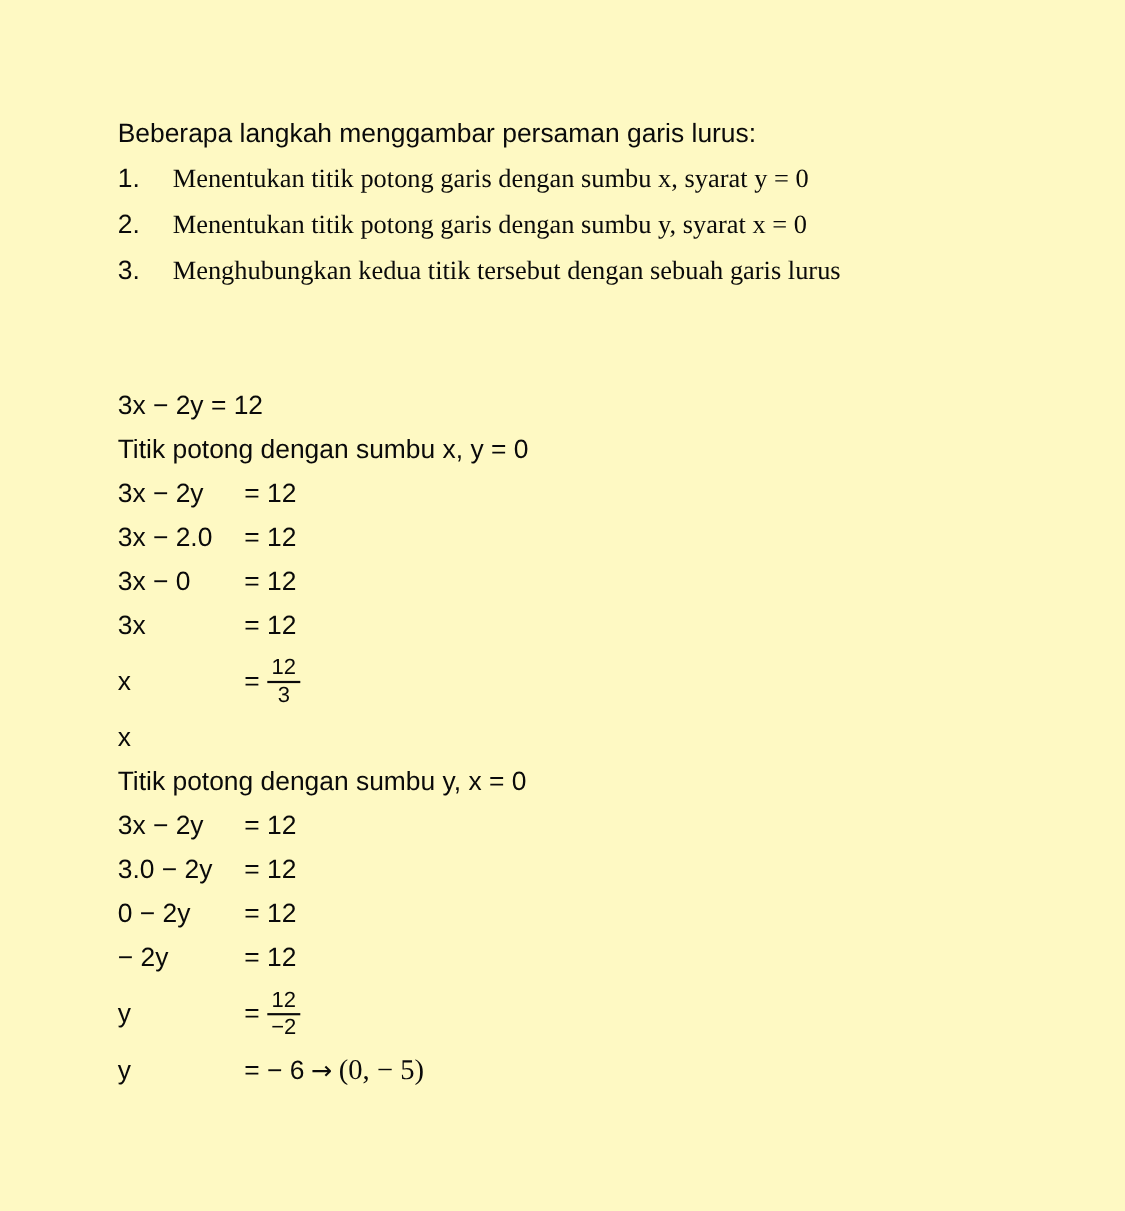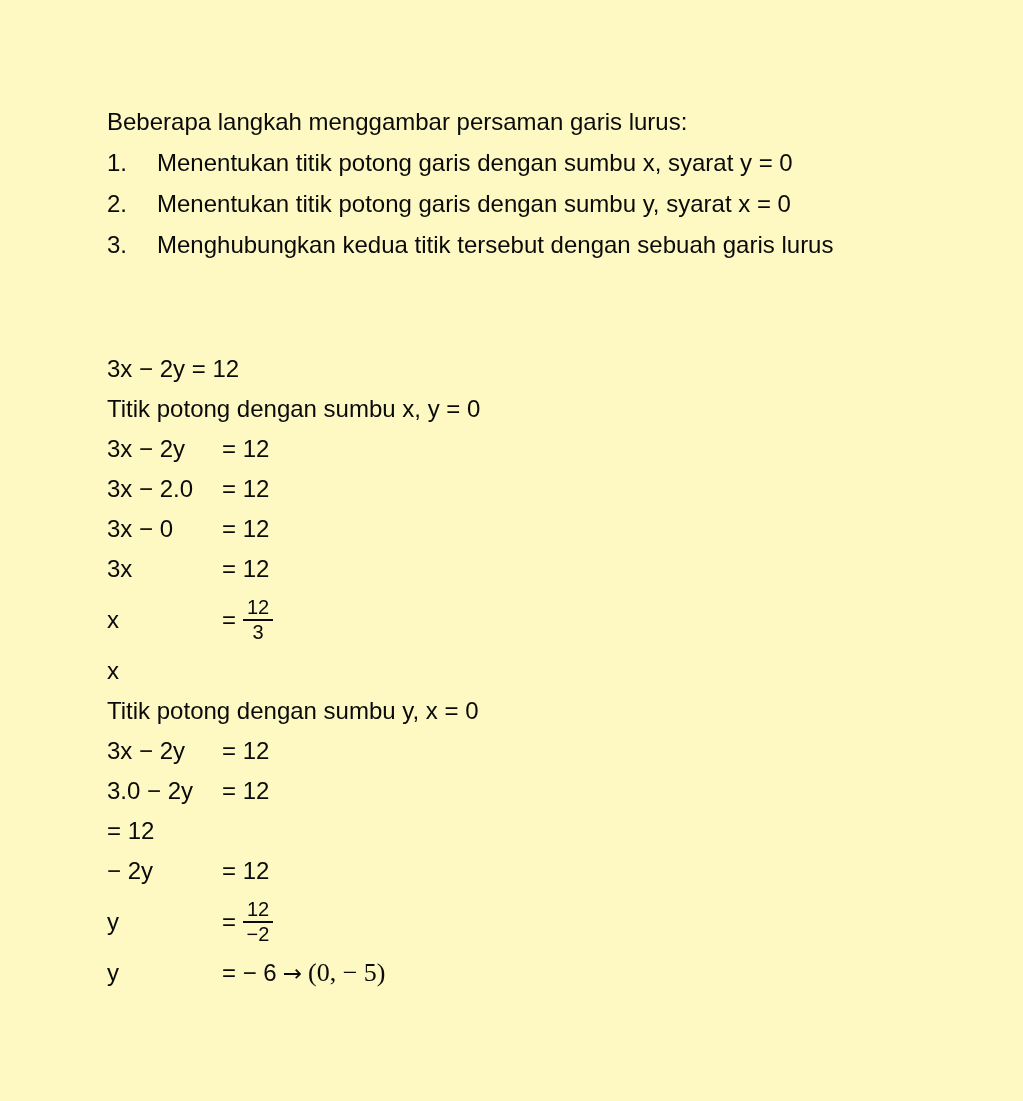--- a/index.html
+++ b/index.html
@@ -48,20 +48,21 @@
     line-height: 41px;
     font-size: 24px;
     white-space: nowrap;
   }
   .step-num {
     width: 50px;
     flex: 0 0 50px;
   }
   .step-text {
     flex: 1 1 auto;
+    font-family: Liberation Serif, serif;
   }
 
   
   .work {
     position: absolute;
     left: 107px;
     top: 349px;
     width: 700px;
   }
   .line {
@@ -209,20 +210,21 @@
       <span class="lhs">3x − 2y</span>
       <span class="rhs">= 12</span>
     </div>
 
     <div class="line">
       <span class="lhs">3.0 − 2y</span>
       <span class="rhs">= 12</span>
     </div>
 
     <div class="line">
+      <span class="lhs">0 − 2y</span>
       <span class="rhs">= 12</span>
     </div>
 
     <div class="line">
       <span class="lhs">− 2y</span>
       <span class="rhs">= 12</span>
     </div>
 
     <div class="line frac-line">
       <span class="lhs">y</span>

